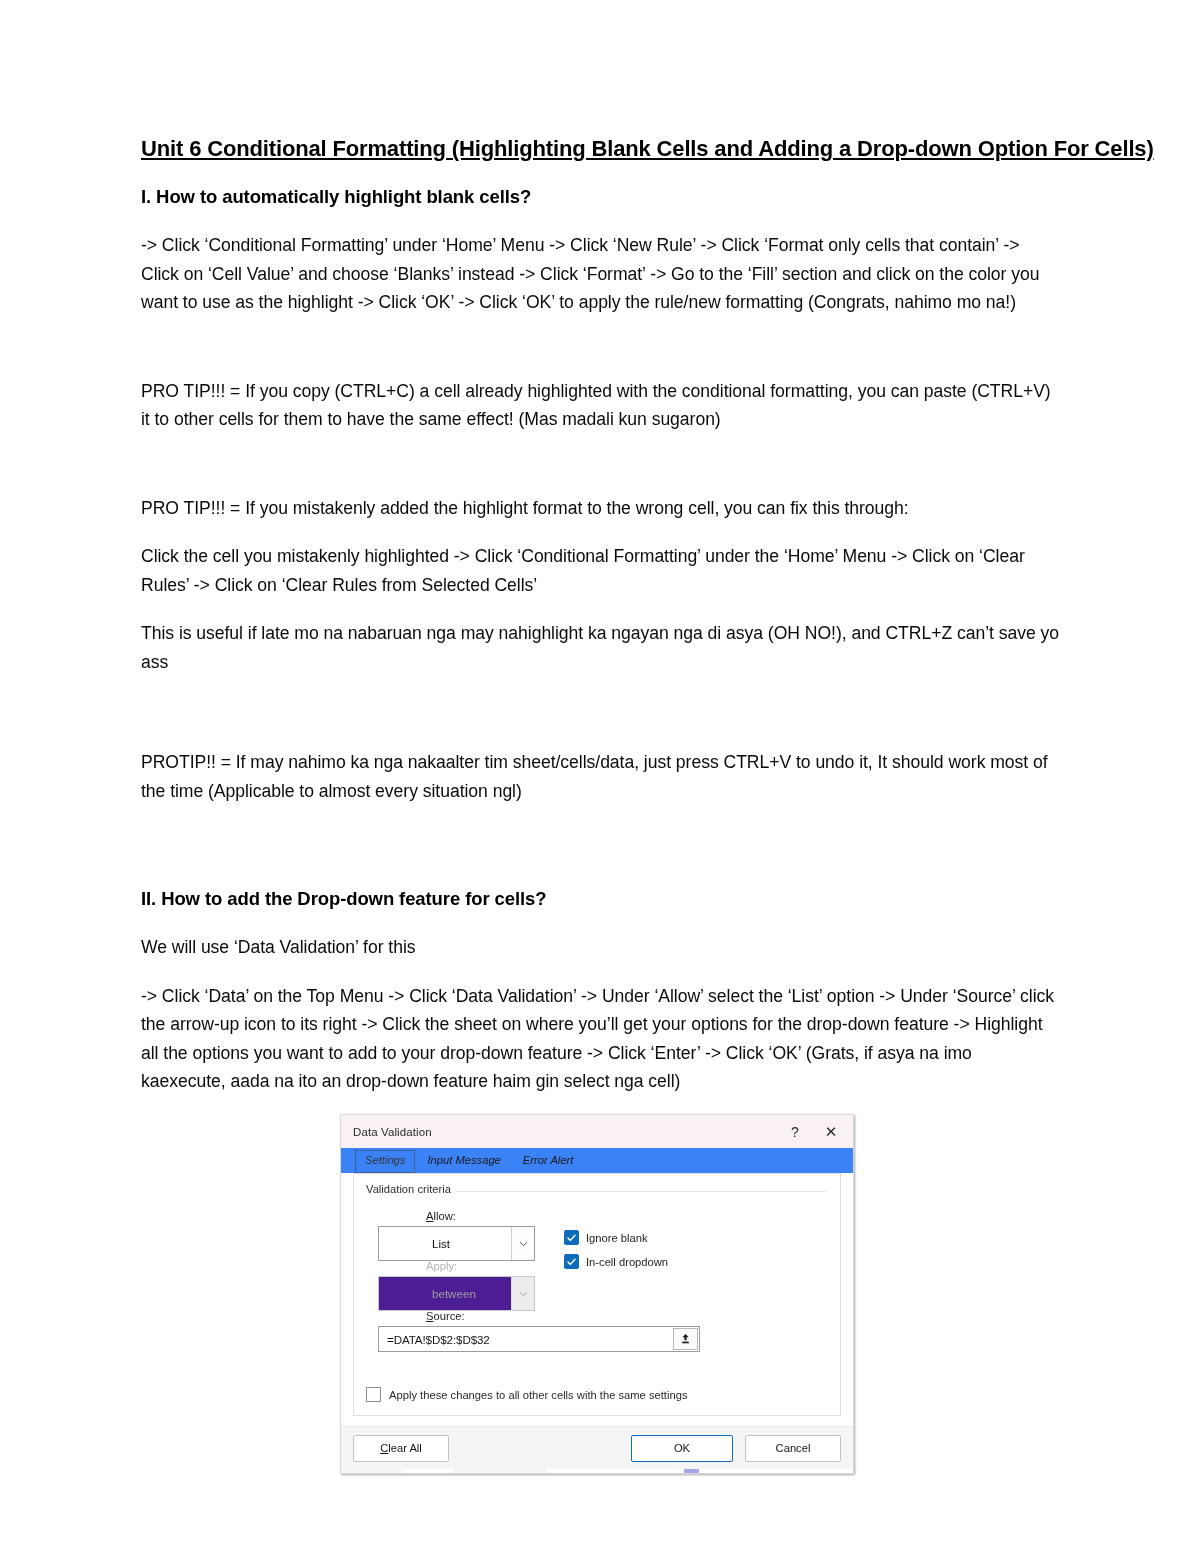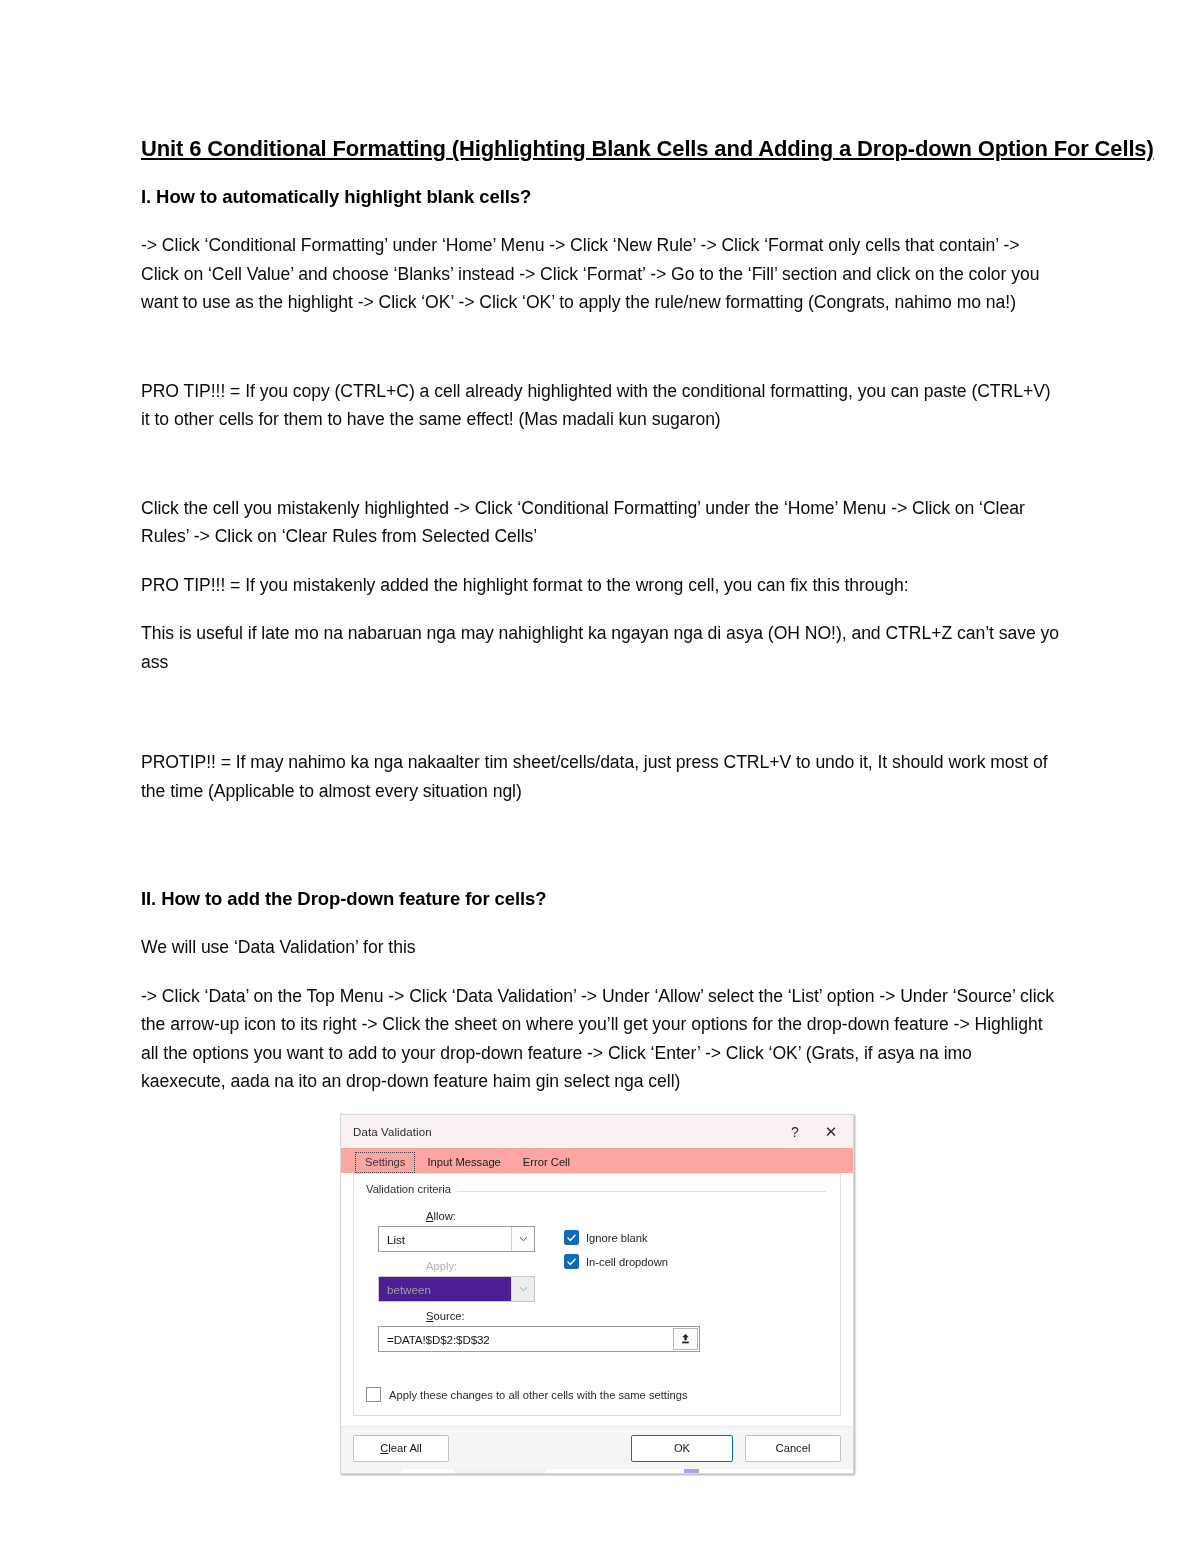--- a/index.html
+++ b/index.html
@@ -104,25 +104,25 @@
     display: flex;
     align-items: center;
     justify-content: center;
     font-size: 14px;
     color: #2b2b2b;
   }
   .dv-close { font-size: 15px; }
 
   .dv-tabs {
     display: flex;
-    align-items: flex-end;
     padding-left: 13px;
     height: 25px;
-    background: #fca5a5;
+    background: #3b82f6;
     position: relative;
+    font-style: italic;
   }
   .dv-tab {
     font-size: 11.2px;
     color: #1a1a1a;
     padding: 4px 10px 5px 10px;
     border: 1px solid transparent;
     background: transparent;
     position: relative;
     top: 1px;
   }
@@ -164,26 +164,27 @@
     position: absolute;
     font-size: 11.2px;
     color: #1f1f1f;
     margin-left: 48px;
   }
   .fld-label u { text-decoration: underline; }
   .fld-label.muted { color: #b4b4b4; }
 
   .dv-select {
     position: absolute;
-    height: 26px;
+    height: 35px;
     border: 1px solid #9b9b9b;
     background: #ffffff;
     display: flex;
     align-items: stretch;
     box-sizing: border-box;
+    padding-left: 45px;
   }
   .dv-select .val {
     flex: 1;
     display: flex;
     align-items: center;
     padding-left: 8px;
     font-size: 11.6px;
     color: #101010;
   }
   .dv-select .arrow {
@@ -311,23 +312,23 @@
     <h2 class="section-head">I. How to automatically highlight blank cells?</h2>
 
     <p class="para">-&gt; Click ‘Conditional Formatting’ under ‘Home’ Menu -&gt; Click ‘New Rule’ -&gt; Click ‘Format only cells that contain’ -&gt; Click on ‘Cell Value’ and choose ‘Blanks’ instead -&gt; Click ‘Format’ -&gt; Go to the ‘Fill’ section and click on the color you want to use as the highlight -&gt; Click ‘OK’ -&gt; Click ‘OK’ to apply the rule/new formatting (Congrats, nahimo mo na!)</p>
 
     <div class="gap-md"></div>
 
     <p class="para">PRO TIP!!! = If you copy (CTRL+C) a cell already highlighted with the conditional formatting, you can paste (CTRL+V) it to other cells for them to have the same effect! (Mas madali kun sugaron)</p>
 
     <div class="gap-md"></div>
 
+    <p class="para">PRO TIP!!! = If you mistakenly added the highlight format to the wrong cell, you can fix this through:</p>
+
     <p class="para">Click the cell you mistakenly highlighted -&gt; Click ‘Conditional Formatting’ under the ‘Home’ Menu -&gt; Click on ‘Clear Rules’ -&gt; Click on ‘Clear Rules from Selected Cells’</p>
-
-    <p class="para">PRO TIP!!! = If you mistakenly added the highlight format to the wrong cell, you can fix this through:</p>
 
     <p class="para">This is useful if late mo na nabaruan nga may nahighlight ka ngayan nga di asya (OH NO!), and CTRL+Z can’t save yo ass</p>
 
     <div class="gap-lg"></div>
 
     <p class="para">PROTIP!! = If may nahimo ka nga nakaalter tim sheet/cells/data, just press CTRL+V to undo it, It should work most of the time (Applicable to almost every situation ngl)</p>
 
     <div class="gap-xl"></div>
 
     <h2 class="section-head">II. How to add the Drop-down feature for cells?</h2>
@@ -342,21 +343,21 @@
 
     <div class="dv-titlebar">
       <div class="dv-title">Data Validation</div>
       <div class="dv-help">?</div>
       <div class="dv-close">✕</div>
     </div>
 
     <div class="dv-tabs">
       <div class="dv-tab is-active">Settings</div>
       <div class="dv-tab">Input Message</div>
-      <div class="dv-tab">Error Cell</div>
+      <div class="dv-tab">Error Alert</div>
     </div>
 
     <div class="dv-panel">
 
       <div class="dv-group-rule"></div>
       <div class="dv-group-label">Validation criteria</div>
 
       <div class="fld-label" style="left:24px; top:36px;"><u>A</u><span>llow:</span></div>
 
       <div class="dv-select" style="left:24px; top:52px; width:157px;">

